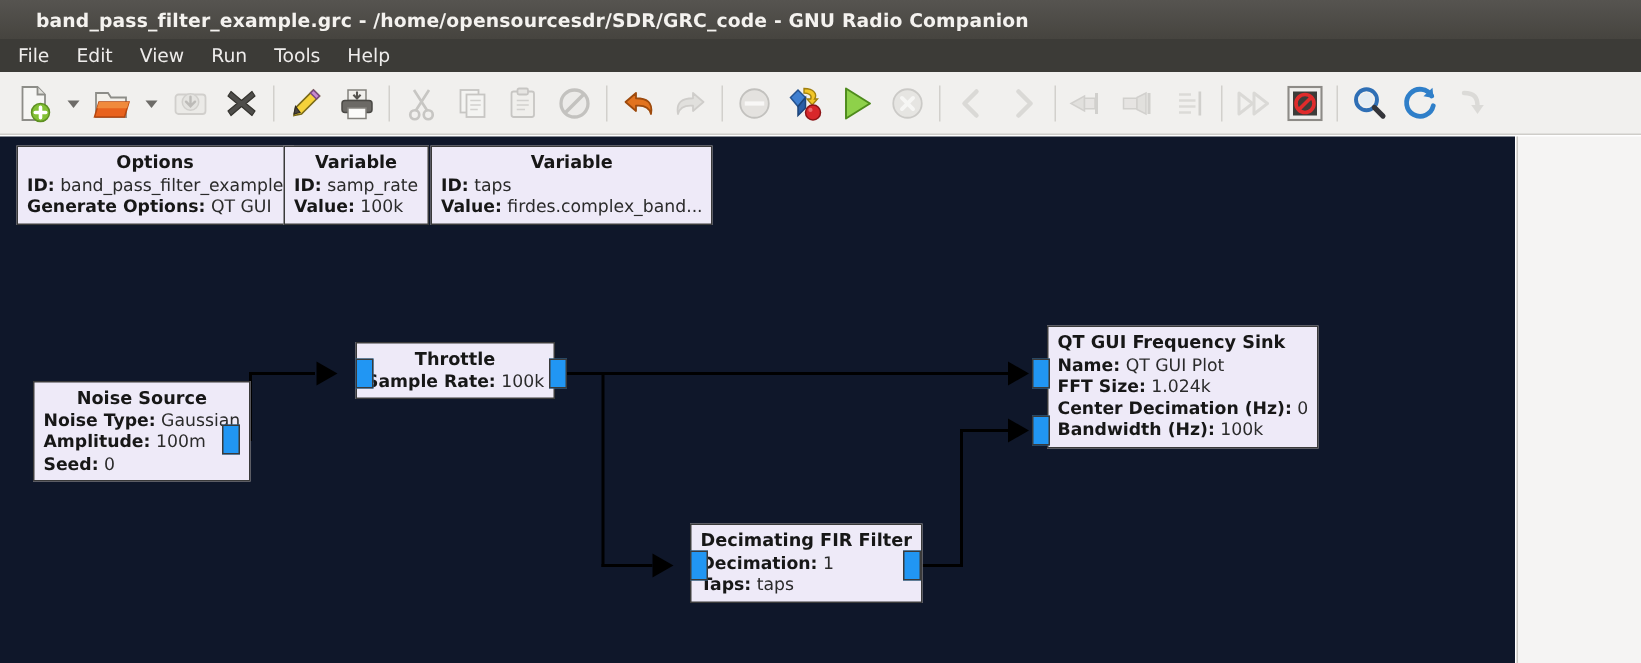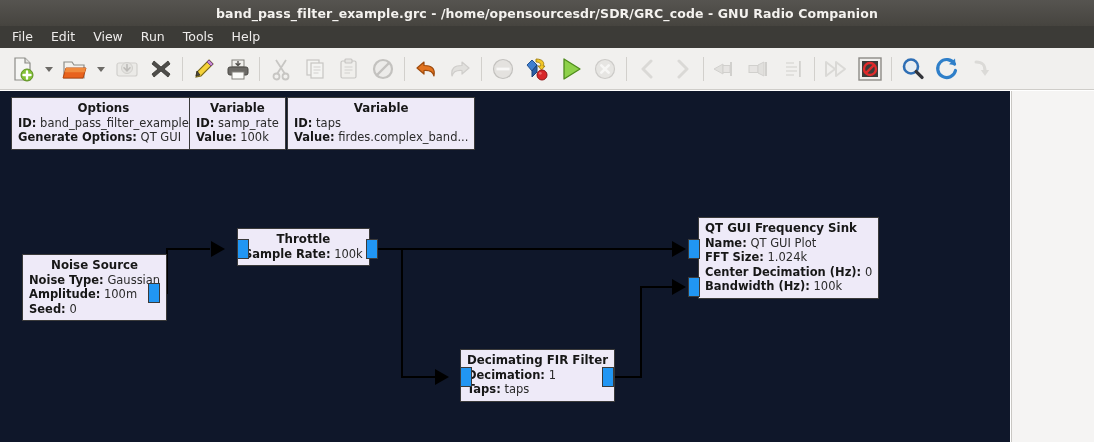--- a/index.html
+++ b/index.html
@@ -18,23 +18,23 @@
   
   #titlebar {
     height: 26px;
     background: #4b4945;
     background: linear-gradient(#565450, #46443f);
     color: #f4f2ef;
     font-size: 12.5px;
     font-weight: bold;
     display: flex;
     align-items: center;
-    justify-content: center;
     letter-spacing: 0.1px;
     box-sizing: border-box;
+    padding-left: 24px;
   }
 
   
   #menubar {
     height: 22px;
     background: #3c3b37;
     display: flex;
     align-items: center;
     padding-left: 4px;
     box-sizing: border-box;

